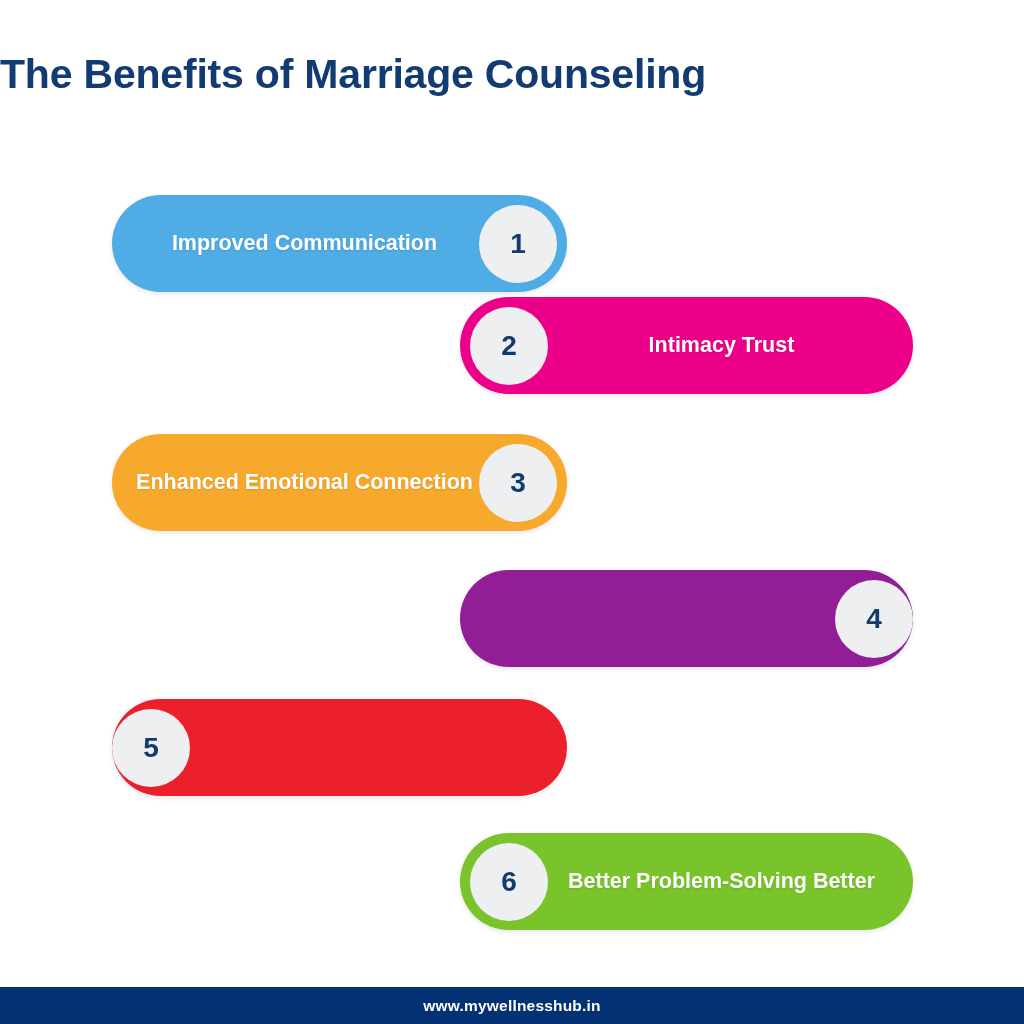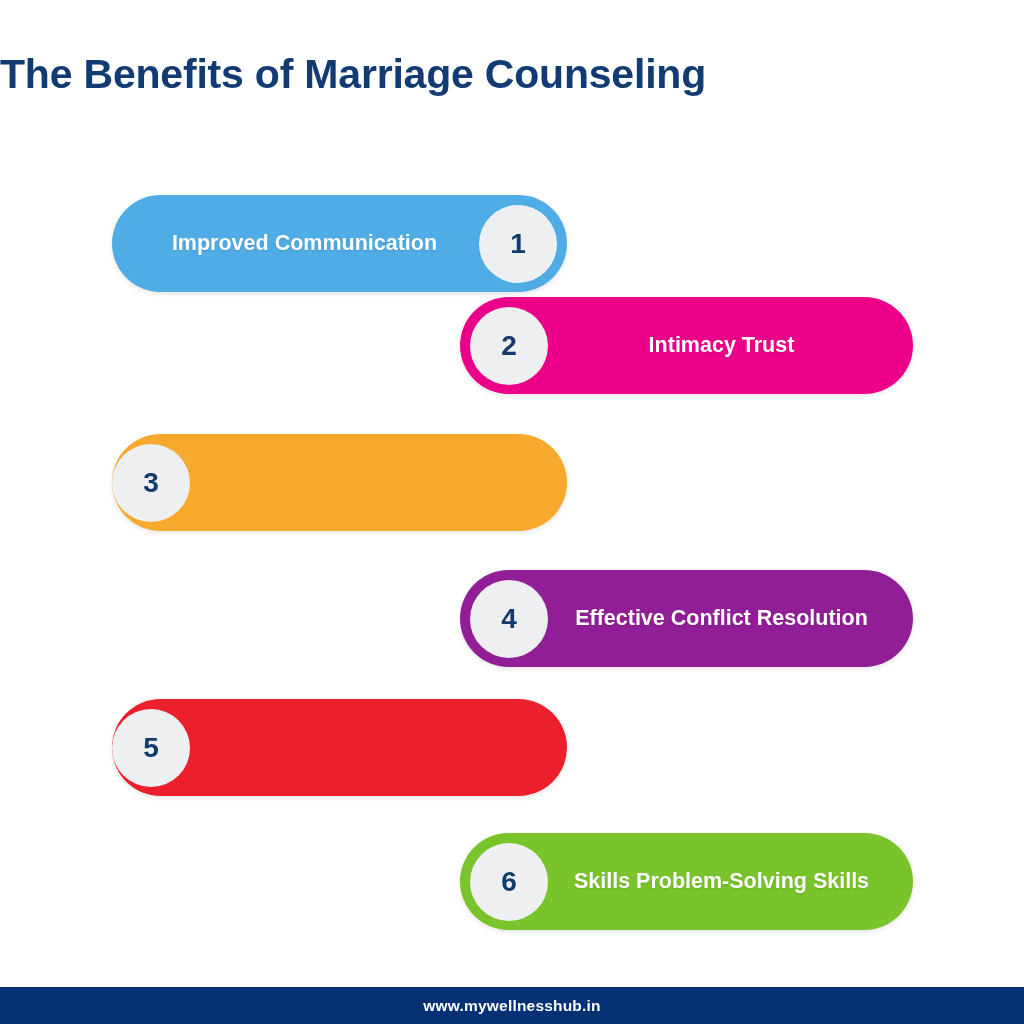--- a/index.html
+++ b/index.html
@@ -136,34 +136,34 @@
       <div class="bar-label">Improved Communication</div>
       <div class="bar-num" style="background: rgb(237, 239, 241); color: rgb(18, 59, 110);">1</div>
     </div>
 
     <div class="bar-row right row-2" style="background: rgb(236, 0, 137);">
       <div class="bar-label">Intimacy Trust</div>
       <div class="bar-num" style="background: rgb(237, 239, 241); color: rgb(18, 59, 110);">2</div>
     </div>
 
     <div class="bar-row left row-3" style="background: rgb(247, 169, 46);">
+      <div class="bar-label">Enhanced Emotional Connection</div>
       <div class="bar-num" style="background: rgb(237, 239, 241); color: rgb(18, 59, 110);">3</div>
     </div>
 
     <div class="bar-row right row-4" style="background: rgb(146, 30, 151);">
-      <div class="bar-label">Effective Conflict Resolution</div>
       <div class="bar-num" style="background: rgb(237, 239, 241); color: rgb(18, 59, 110);">4</div>
     </div>
 
     <div class="bar-row left row-5" style="background: rgb(236, 31, 44);">
       <div class="bar-num" style="background: rgb(237, 239, 241); color: rgb(18, 59, 110);">5</div>
     </div>
 
     <div class="bar-row right row-6" style="background: rgb(121, 196, 43);">
-      <div class="bar-label">Skills Problem-Solving Skills</div>
+      <div class="bar-label">Better Problem-Solving Better</div>
       <div class="bar-num" style="background: rgb(237, 239, 241); color: rgb(18, 59, 110);">6</div>
     </div>
 
   </div>
 
   <div class="footer" style="background: rgb(4, 49, 115);">
     <span class="footer-url" style="color: rgb(255, 255, 255);">www.mywellnesshub.in</span>
   </div>
 
 </div>

